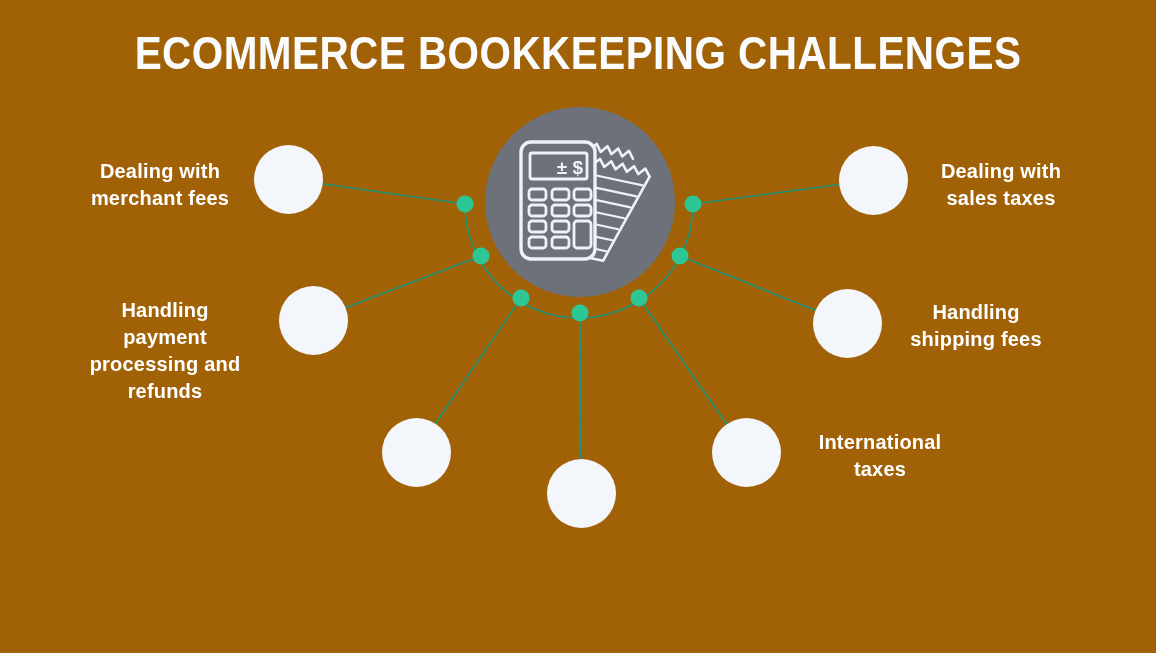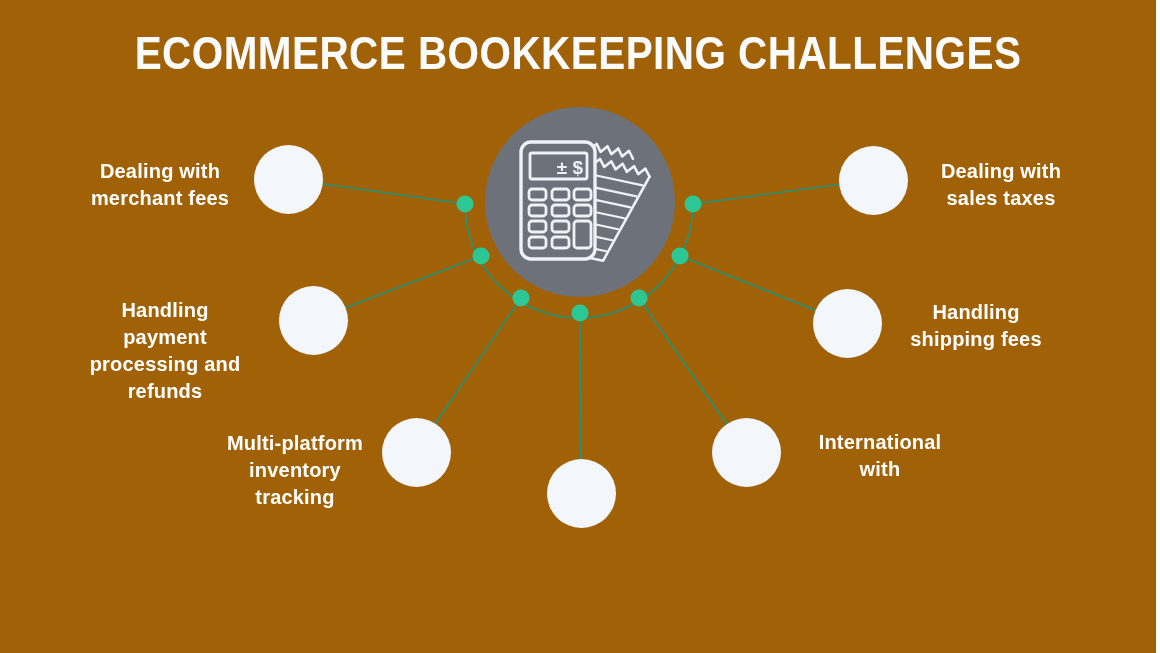--- a/index.html
+++ b/index.html
@@ -134,23 +134,20 @@
   <div class="node node5"></div>
   <div class="node node6"></div>
   <div class="node node7"></div>
 
   <div class="label label1">Dealing with
 merchant fees</div>
   <div class="label label2">Handling
 payment
 processing and
 refunds</div>
-  <div class="label label3">Multi-platform
-inventory
-tracking</div>
   <div class="label label5">International
-with</div>
+taxes</div>
   <div class="label label6">Handling
 shipping fees</div>
   <div class="label label7">Dealing with
 sales taxes</div>
 
 </div>
 
 </body></html>

